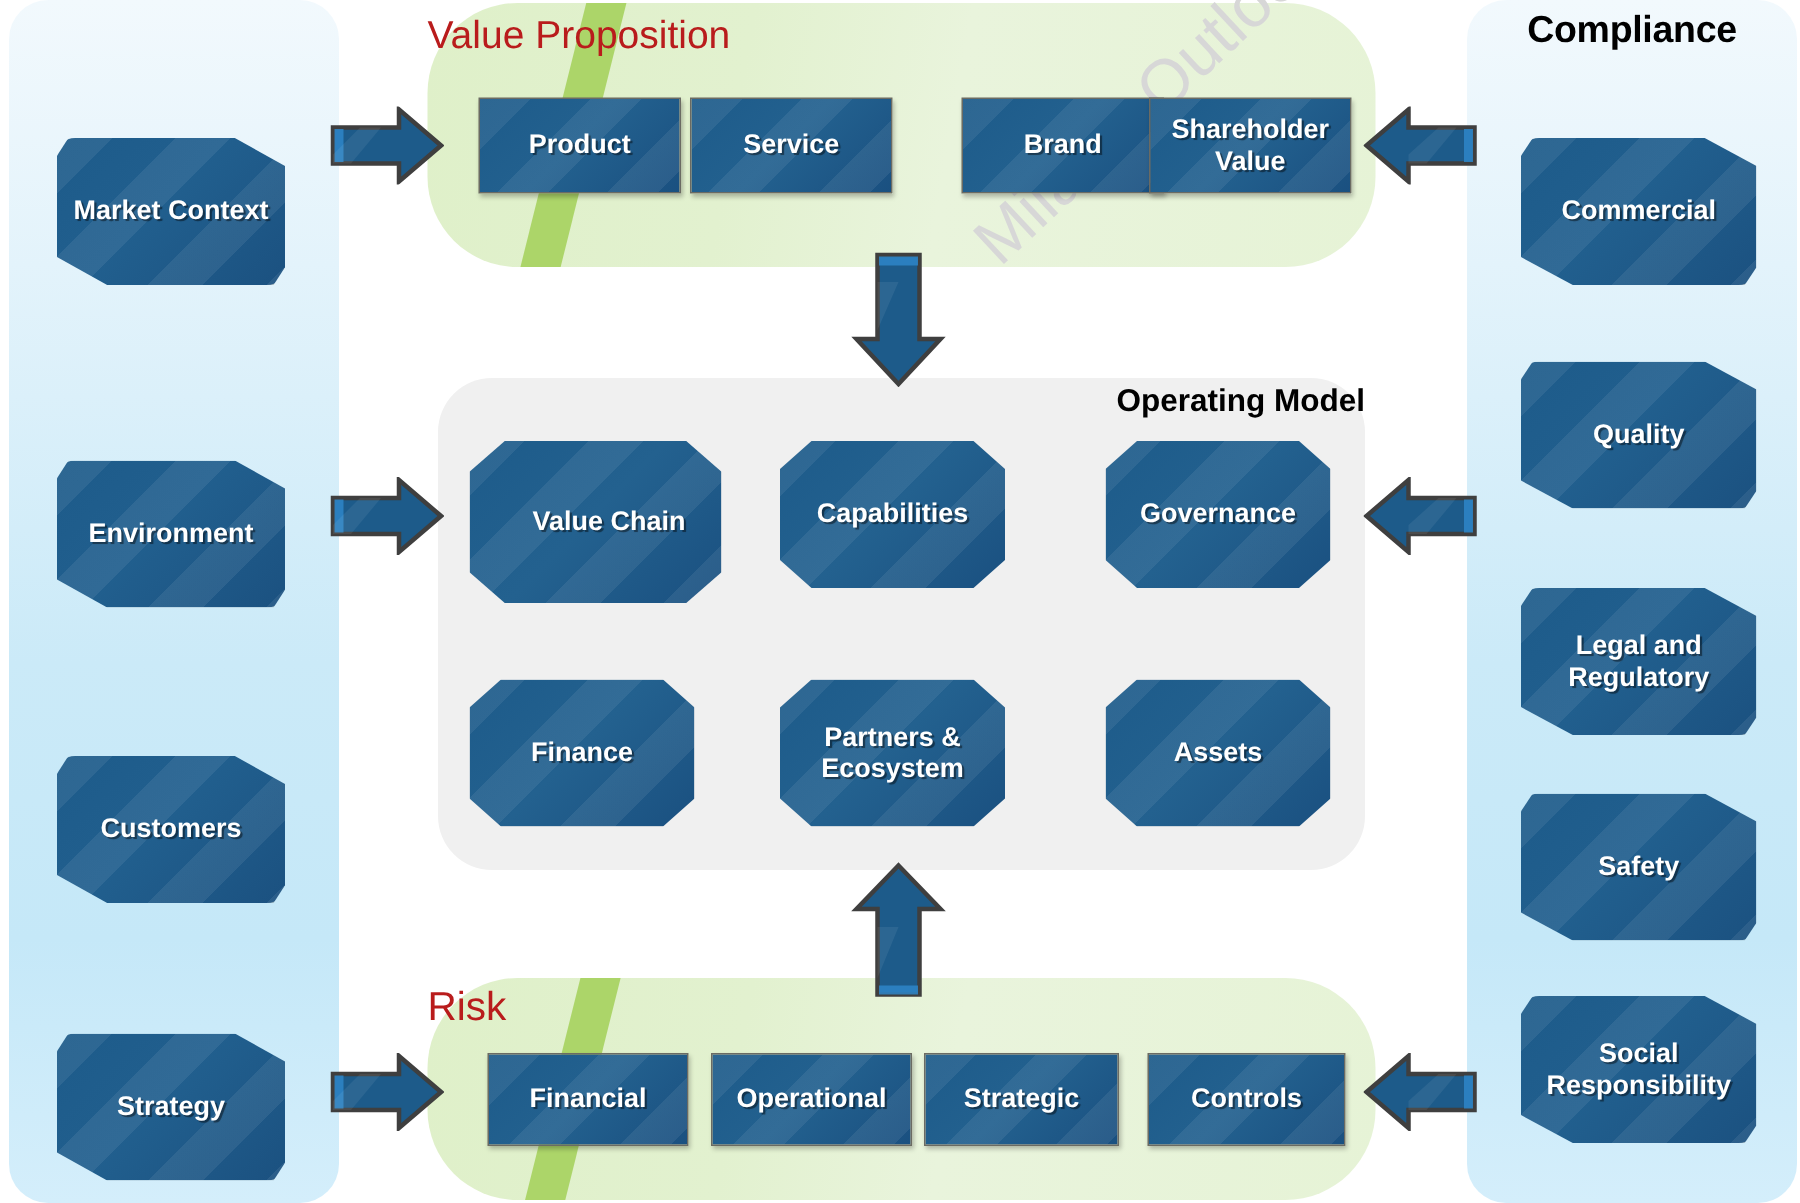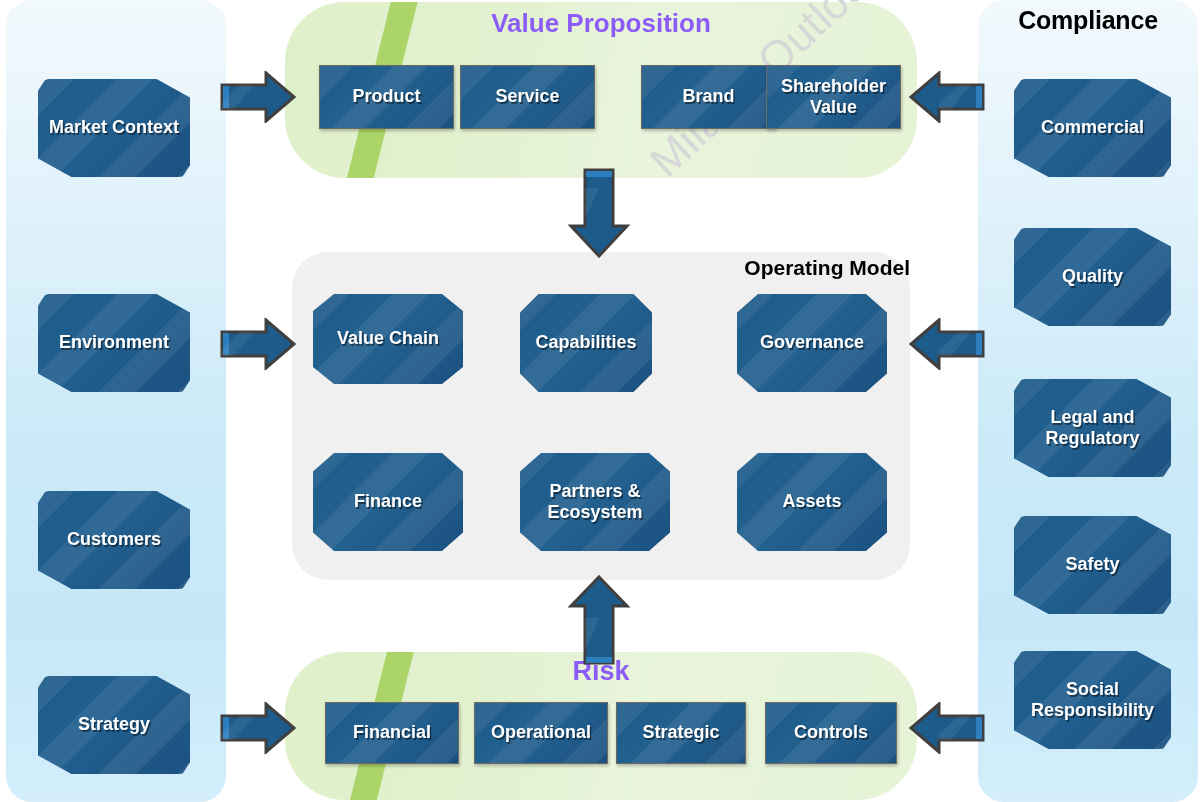--- a/index.html
+++ b/index.html
@@ -69,20 +69,21 @@
         rgba(255,255,255,0.07) 26px,
         rgba(255,255,255,0.0) 26px,
         rgba(255,255,255,0.0) 56px),
       linear-gradient(135deg, #1d5b8a 0%, #215f8e 45%, #1b5180 100%);
     -webkit-clip-path: polygon(
         5% 0%, 78% 0%, 100% 19%, 100% 88%, 95% 100%, 22% 100%, 0% 81%, 0% 12%);
     clip-path: polygon(
         5% 0%, 78% 0%, 100% 19%, 100% 88%, 95% 100%, 22% 100%, 0% 81%, 0% 12%);
     border-radius: 12px;
     filter: drop-shadow(1px 2px 2px rgba(0,0,0,0.28));
+    margin-top: 13px;
   }
   .side-box .node-label { font-size: 18px; }
 
   
   .green-band {
     position: absolute;
     border-radius: 60px;
     background: linear-gradient(100deg, #dff0c9 0%, #e2f1cf 33%, #e9f4dc 55%, #e6f3d6 100%);
     overflow: hidden;
   }
@@ -92,23 +93,22 @@
     left: 13%;
     width: 26px;
     height: 190%;
     background: #a9d363;
     transform: rotate(14deg);
     opacity: 0.95;
   }
   .band-title {
     position: absolute;
     left: 0; right: 0;
-    text-align: center;
-    font-weight: 700;
-    color: #8b5cf6;
+    font-weight: 400;
+    color: #b91c1c;
     z-index: 4;
   }
 
   
   .flat-box {
     position: absolute;
     z-index: 4;
     display: flex;
     align-items: center;
     justify-content: center;
@@ -242,24 +242,24 @@
   <div class="flat-box" style="left:617px; top:65px; width:133px; height:62px;margin-left:24px;">
     <span class="node-label">Brand</span>
   </div>
   <div class="flat-box" style="left:766px; top:65px; width:133px; height:62px;">
     <span class="node-label">Shareholder Value</span>
   </div>
 
   <div id="om-panel"></div>
   <div id="om-title">Operating Model</div>
 
-  <div class="oct-box" style="left:313px; top:294px; width:150px; height:90px;">
+  <div class="oct-box" style="left:313px; top:294px; width:150px; height:108px;padding-left:18px;">
     <span class="node-label">Value Chain</span>
   </div>
-  <div class="oct-box" style="left:520px; top:294px; width:132px; height:98px;">
+  <div class="oct-box" style="left:520px; top:294px; width:150px; height:98px;">
     <span class="node-label">Capabilities</span>
   </div>
   <div class="oct-box" style="left:737px; top:294px; width:150px; height:98px;">
     <span class="node-label">Governance</span>
   </div>
 
   <div class="oct-box" style="left:313px; top:453px; width:150px; height:98px;">
     <span class="node-label">Finance</span>
   </div>
   <div class="oct-box" style="left:520px; top:453px; width:150px; height:98px;">

